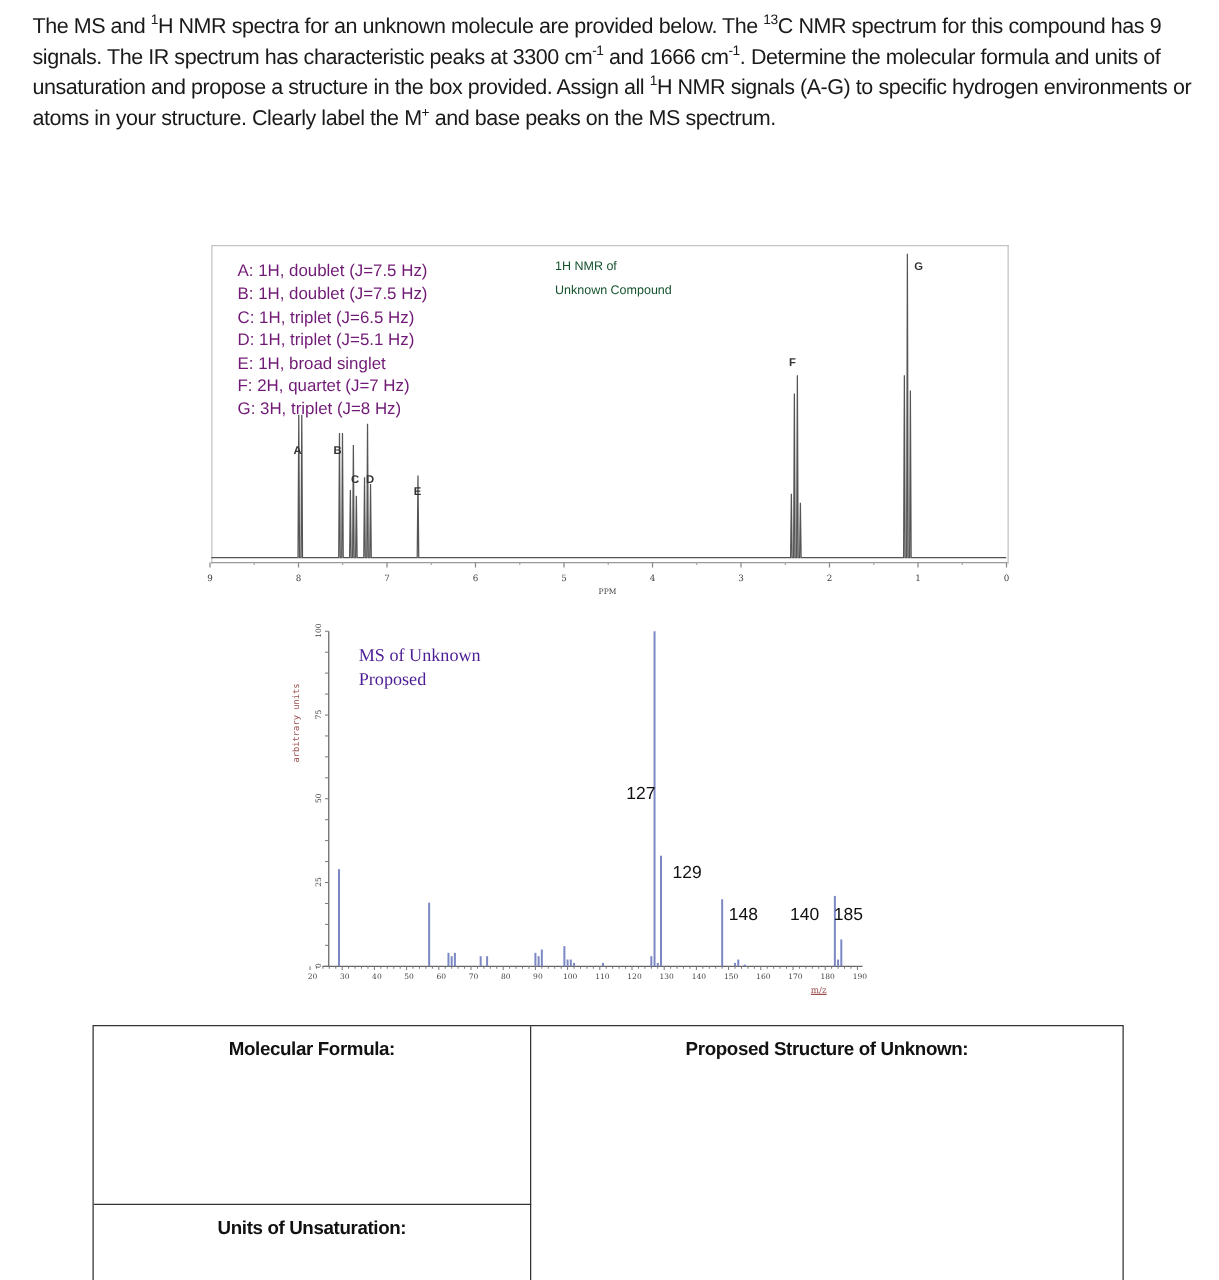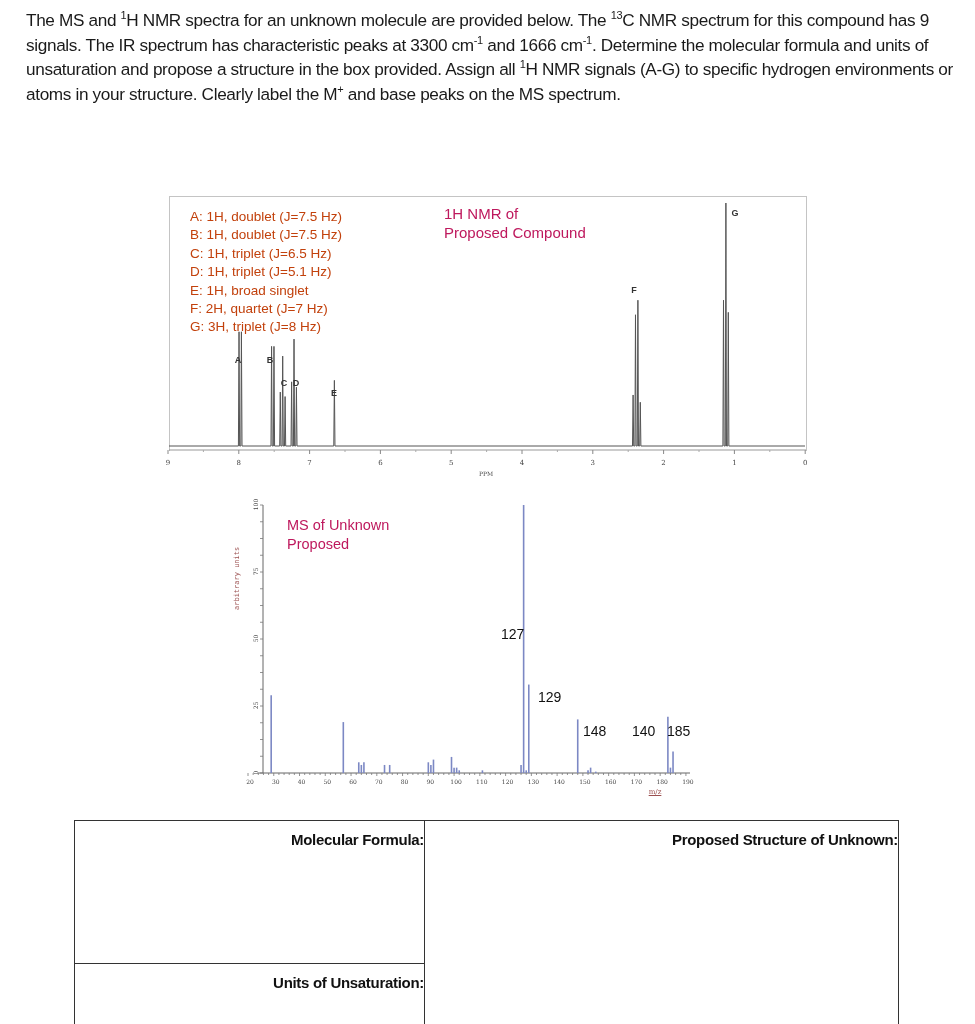--- a/index.html
+++ b/index.html
@@ -1,29 +1,29 @@
 <!DOCTYPE html>
 <html><head>
 <meta charset="utf-8">
 <style>
   html, body { margin: 0; padding: 0; background: #ffffff; }
   body { width: 975px; height: 1024px; position: relative; overflow: hidden; font-family: "DejaVu Sans", sans-serif; color: #1a1a1a; }
   .question { position: absolute; left: 26px; top: 8px; width: 960px; font-size: 17.2px; line-height: 24.5px; letter-spacing: -0.35px; font-family: "Liberation Sans", sans-serif; }
   .question sup { font-size: 11px; line-height: 0; }
   .nmr-frame { position: absolute; left: 169px; top: 196px; width: 636px; height: 254px; border: 1px solid #c4c4c4; border-bottom: none; }
-  .legend { position: absolute; left: 190px; top: 208px; font-family: "Liberation Sans", sans-serif; font-size: 13.5px; line-height: 18.4px; color: #c2410c; }
-  .nmr-title { position: absolute; left: 444px; top: 205px; font-family: "Liberation Sans", sans-serif; font-size: 15px; line-height: 18.5px; color: #be185d; }
+  .legend { position: absolute; left: 190px; top: 208px; font-family: "Liberation Sans", sans-serif; font-size: 13.5px; line-height: 18.4px; color: #701a75; }
+  .nmr-title { position: absolute; left: 444px; top: 205px; font-family: "Liberation Sans", sans-serif; font-size: 10px; line-height: 18.5px; color: #14532d; }
   .peak-label { position: absolute; font-family: "Liberation Sans", sans-serif; font-size: 9px; font-weight: bold; color: #333; transform: translateX(-50%); }
-  .ms-title { position: absolute; left: 287px; top: 516px; font-family: Liberation Sans, sans-serif; font-size: 14.5px; line-height: 18.5px; color: #be185d; }
+  .ms-title { position: absolute; left: 287px; top: 516px; font-family: Liberation Serif, serif; font-size: 14.5px; line-height: 18.5px; color: #4c1d95; }
   .ms-label { position: absolute; font-family: "Liberation Sans", sans-serif; font-size: 14px; color: #111; }
   .axis-tick-label { position: absolute; font-family: "DejaVu Serif", serif; font-size: 7px; color: #444; transform: translateX(-50%); }
   .ylabel { position: absolute; left: 233px; top: 610px; font-family: "DejaVu Sans Mono", monospace; font-size: 7px; color: #9b4f4f; transform: rotate(-90deg); transform-origin: left top; white-space: nowrap; }
   svg { position: absolute; left: 0; top: 0; }
   .answer-table { position: absolute; left: 74px; top: 820px; width: 825px; height: 210px; border: 1px solid #333; box-sizing: border-box; }
-  .cell { position: absolute; box-sizing: border-box; font-family: "Liberation Sans", sans-serif; font-weight: bold; font-size: 15px; text-align: right; color: #111; letter-spacing: -0.3px; }
+  .cell { position: absolute; box-sizing: border-box; font-family: "Liberation Sans", sans-serif; font-weight: bold; font-size: 15px; text-align: center; color: #111; letter-spacing: -0.3px; }
   .cell-formula { left: 0; top: 0; width: 350px; height: 143px; border-right: 1px solid #333; border-bottom: 1px solid #333; padding-top: 10px; }
   .cell-unsat { left: 0; top: 143px; width: 350px; height: 70px; border-right: 1px solid #333; padding-top: 10px; }
   .cell-structure { left: 350px; top: 0; width: 473px; height: 210px; padding-top: 10px; }
 </style>
 </head>
 <body>
 
 <div class="question" id="question">The MS and <sup>1</sup>H NMR spectra for an unknown molecule are provided below. The <sup>13</sup>C NMR spectrum for this compound has 9 signals. The IR spectrum has characteristic peaks at 3300 cm<sup>-1</sup> and 1666 cm<sup>-1</sup>. Determine the molecular formula and units of unsaturation and propose a structure in the box provided. Assign all <sup>1</sup>H NMR signals (A-G) to specific hydrogen environments or atoms in your structure. Clearly label the M<sup>+</sup> and base peaks on the MS spectrum.</div>
 
 <div class="nmr-frame"></div>
@@ -31,21 +31,21 @@
   <div>A: 1H, doublet (J=7.5 Hz)</div>
   <div>B: 1H, doublet (J=7.5 Hz)</div>
   <div>C: 1H, triplet (J=6.5 Hz)</div>
   <div>D: 1H, triplet (J=5.1 Hz)</div>
   <div>E: 1H, broad singlet</div>
   <div>F: 2H, quartet (J=7 Hz)</div>
   <div>G: 3H, triplet (J=8 Hz)</div>
 </div>
 <div class="nmr-title">
   <div>1H NMR of</div>
-  <div>Proposed Compound</div>
+  <div>Unknown Compound</div>
 </div>
 
 <svg id="plots" width="975" height="1024">
     <line x1="169" y1="450" x2="806" y2="450" stroke="#999" stroke-width="1"></line>
     <path d="M169 446 L238.41599999999997 446 L239.01599999999996 331.79 L239.61599999999996 446 L240.81599999999997 446 L241.41599999999997 331.79 L242.01599999999996 446 L270.984 446 L271.584 346.37 L272.184 446 L273.38399999999996 446 L273.984 346.37 L274.584 446 L279.696 446 L280.29600000000005 392.054 L280.8960000000001 446 L282.096 446 L282.696 356.09000000000003 L283.29600000000005 446 L284.49600000000004 446 L285.09600000000006 396.54949999999997 L285.6960000000001 446 L291.024 446 L291.624 381.848 L292.22400000000005 446 L293.424 446 L294.024 339.08 L294.624 446 L295.824 446 L296.42400000000004 387.194 L297.02400000000006 446 L333.78 446 L334.38 380.39 L334.98 446 L632.4959999999999 446 L633.0959999999999 394.97 L633.6959999999999 446 L634.8959999999998 446 L635.4959999999999 314.78 L636.0959999999999 446 L637.2959999999998 446 L637.8959999999998 300.20000000000005 L638.4959999999999 446 L639.6959999999999 446 L640.2959999999999 402.26 L640.896 446 L722.904 446 L723.504 300.20000000000005 L724.104 446 L725.304 446 L725.904 203 L726.504 446 L727.704 446 L728.304 312.35 L728.904 446 L805 446" stroke="#555" stroke-width="1" fill="none"></path>
     <line x1="168" y1="450" x2="168" y2="454" stroke="#888" stroke-width="1"></line>
     <line x1="203.4" y1="450" x2="203.4" y2="452" stroke="#aaa" stroke-width="1"></line>
     <line x1="238.8" y1="450" x2="238.8" y2="454" stroke="#888" stroke-width="1"></line>
     <line x1="274.2" y1="450" x2="274.2" y2="452" stroke="#aaa" stroke-width="1"></line>
     <line x1="309.6" y1="450" x2="309.6" y2="454" stroke="#888" stroke-width="1"></line>

